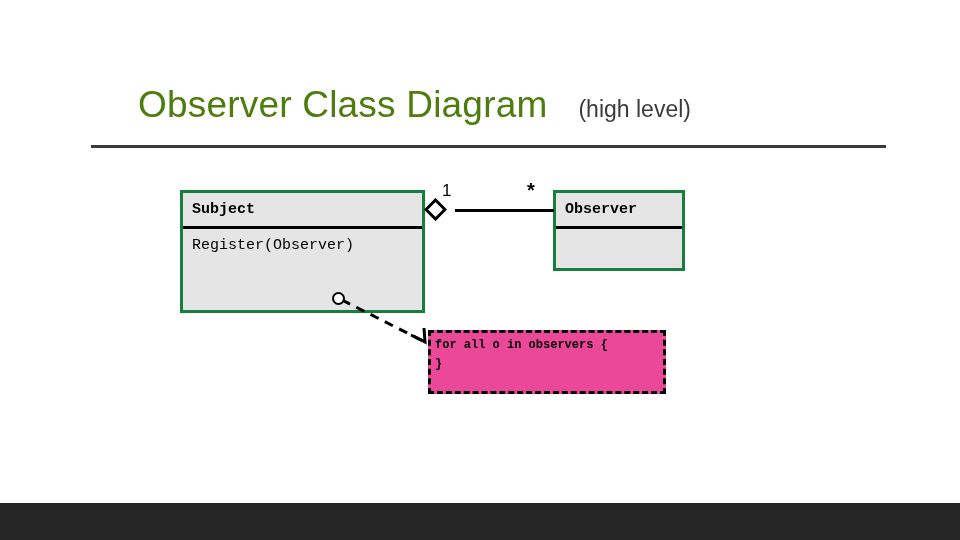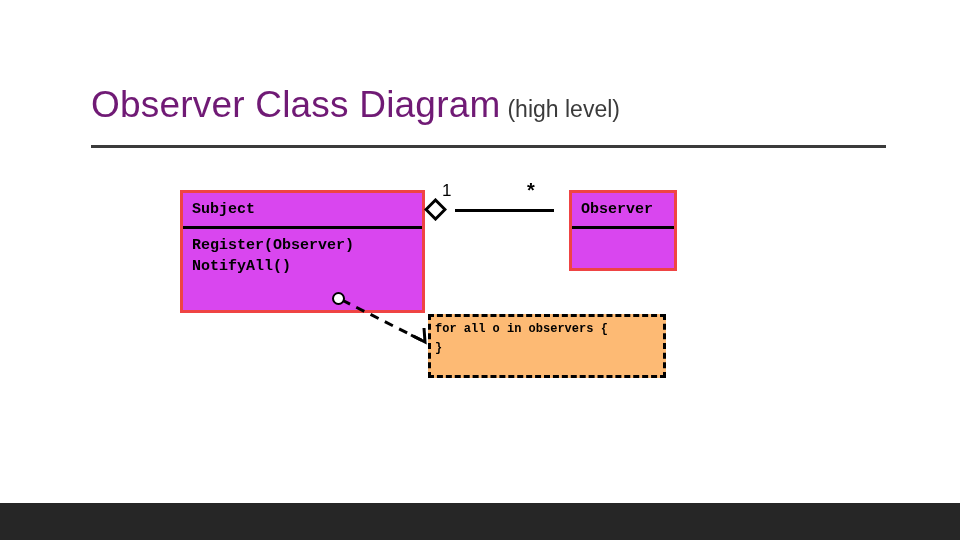--- a/index.html
+++ b/index.html
@@ -30,29 +30,31 @@
     top: 82px;
     width: 800px;
     height: 52px;
     white-space: nowrap;
   }
   #title-main {
     font-family: "Liberation Sans", sans-serif;
     font-size: 37px;
     line-height: 46px;
     font-weight: 400;
-    color: #701a75;
+    color: #4d7c0f;
     letter-spacing: 0.2px;
+    margin-left: 47px;
   }
   #title-sub {
     font-family: "Liberation Sans", sans-serif;
     font-size: 23px;
     font-weight: 400;
     color: #3b3b3b;
     padding-left: 7px;
+    margin-left: 24px;
   }
   #title-rule {
     position: absolute;
     left: 91px;
     top: 145px;
     width: 795px;
     height: 3px;
     background: #3b3b3b;
   }
 
@@ -71,61 +73,61 @@
     position: absolute;
     left: 0;
     top: 0;
     width: 960px;
     height: 540px;
   }
 
   
   .uml-class {
     position: absolute;
-    border: 3px solid #ef4444;
-    background: #d946ef;
+    border: 3px solid #15803d;
+    background: #e5e5e5;
     box-sizing: border-box;
     font-family: "Liberation Mono", monospace;
   }
   .uml-name {
     font-family: "Liberation Mono", monospace;
     font-weight: bold;
     font-size: 15px;
     color: #000000;
     padding: 0 0 0 9px;
     display: flex;
     align-items: center;
     box-sizing: border-box;
     border-bottom: 3px solid #000000;
   }
   .uml-members {
     padding: 6px 0 0 9px;
     box-sizing: border-box;
   }
   .uml-member {
     font-family: "Liberation Mono", monospace;
-    font-weight: bold;
+    font-weight: normal;
     font-size: 15px;
     line-height: 21px;
     color: #000000;
     white-space: nowrap;
   }
 
   #subject-class {
     left: 180px;
     top: 190px;
     width: 245px;
     height: 123px;
   }
   #subject-class .uml-name { height: 36px; }
 
   #observer-class {
-    left: 569px;
+    left: 553px;
     top: 190px;
-    width: 108px;
+    width: 132px;
     height: 81px;
     text-align: right;
   }
   #observer-class .uml-name { height: 36px; }
 
   
   #assoc-line {
     position: absolute;
     left: 455px;
     top: 209px;
@@ -157,25 +159,25 @@
     font-size: 20px;
     font-weight: bold;
     color: #000000;
     line-height: 17px;
   }
 
   
   #note-box {
     position: absolute;
     left: 428px;
-    top: 314px;
+    top: 330px;
     width: 238px;
     height: 64px;
     border: 3px dashed #000000;
-    background: #fdba74;
+    background: #ec4899;
     box-sizing: border-box;
     padding: 3px 0 0 4px;
   }
   .note-line {
     font-family: "Liberation Mono", monospace;
     font-weight: bold;
     font-size: 12px;
     line-height: 19px;
     color: #000000;
     white-space: pre;
@@ -211,21 +213,20 @@
     <span id="title-main">Observer Class Diagram</span><span id="title-sub">(high level)</span>
   </div>
   <div id="title-rule"></div>
 
   <div id="diagram">
 
     <div id="subject-class" class="uml-class">
       <div class="uml-name">Subject</div>
       <div class="uml-members">
         <div class="uml-member">Register(Observer)</div>
-        <div class="uml-member">NotifyAll()</div>
       </div>
     </div>
 
     <div id="observer-class" class="uml-class">
       <div class="uml-name">Observer</div>
     </div>
 
     <div id="assoc-line"></div>
     <svg id="assoc-diamond" viewBox="0 0 23 23">
       <polygon points="11.5,2 21,11.5 11.5,21 2,11.5" fill="#ffffff" stroke="#000000" stroke-width="3"></polygon>

